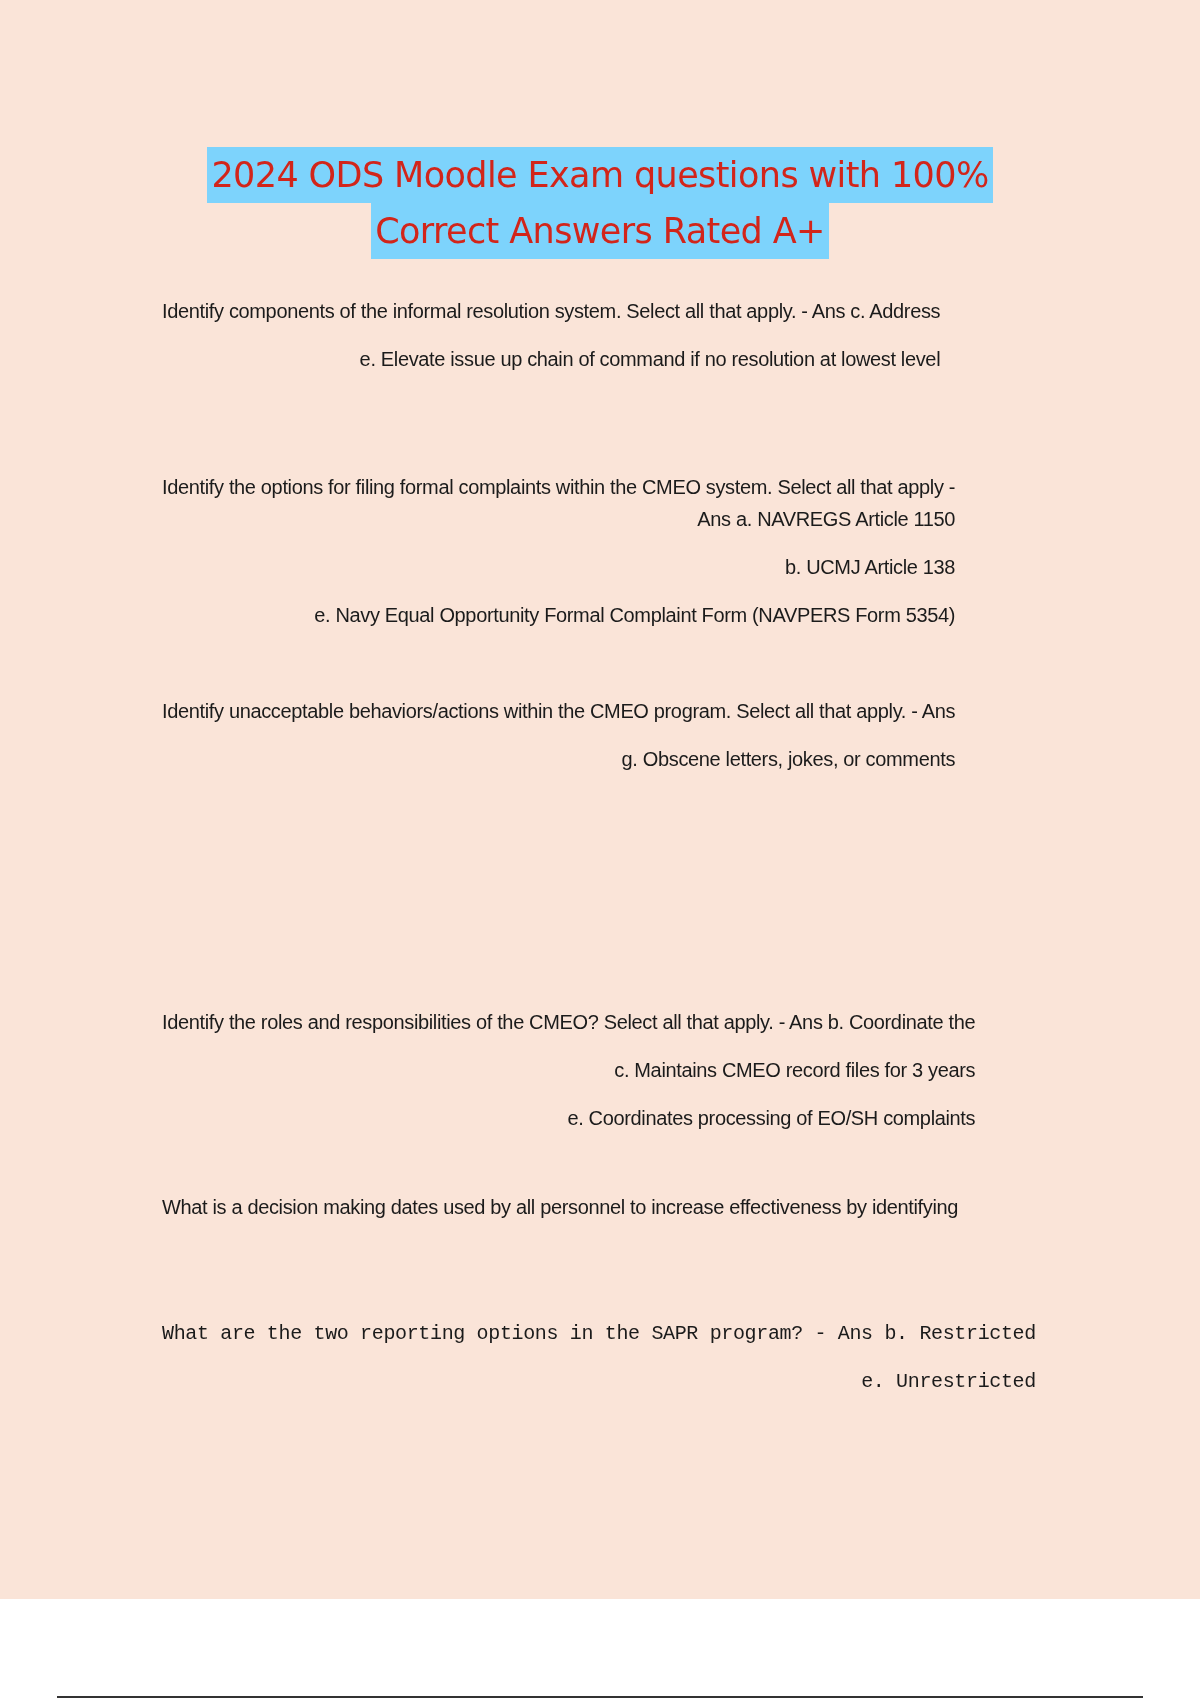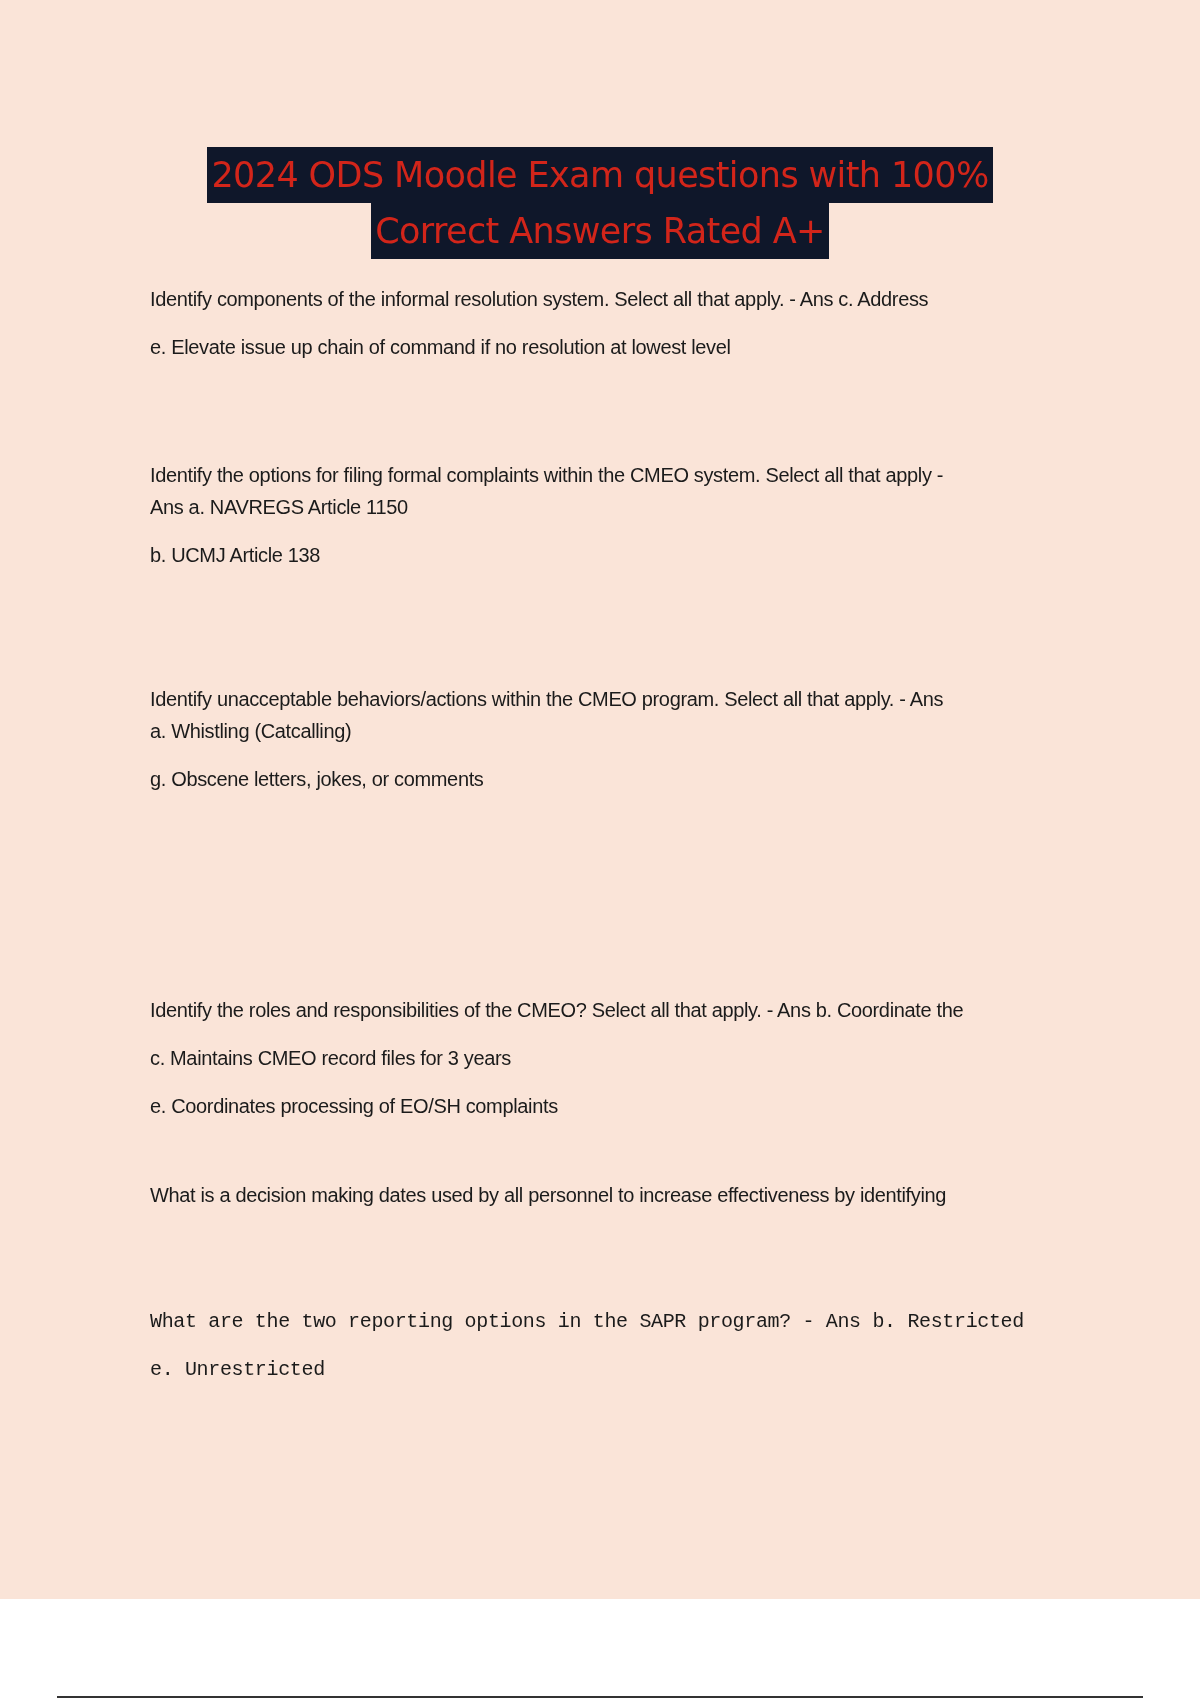--- a/index.html
+++ b/index.html
@@ -29,35 +29,36 @@
       width: 1200px;
       text-align: center;
       font-family: "DejaVu Sans", sans-serif;
       font-size: 35px;
       line-height: 56px;
       color: #d2251a;
       letter-spacing: -0.6px;
     }
     .title .line {
       display: inline-block;
-      background: #0f172a;
+      background: #7dd3fc;
       padding: 0 4px;
     }
     .content {
       position: absolute;
       left: 146px;
       top: 279px;
       width: 950px;
       font-family: "Liberation Sans", "DejaVu Sans", sans-serif;
       font-size: 20px;
       color: #1b1b1b;
       letter-spacing: -0.35px;
     }
     .qa {
-      margin: 4px;
+      margin: 16px;
+      text-align: right;
     }
     .qa p {
       margin: 0;
       line-height: 32px;
     }
     .qa p.answer {
       margin-top: 16px;
     }
     .footer-rule {
       position: absolute;
@@ -82,25 +83,25 @@
 
   <div class="qa" style="position:absolute; top:0;">
     <p>Identify components of the informal resolution system. Select all that apply. - Ans c. Address</p>
     <p class="answer">e. Elevate issue up chain of command if no resolution at lowest level</p>
   </div>
 
   <div class="qa" style="position:absolute; top:176px;">
     <p>Identify the options for filing formal complaints within the CMEO system. Select all that apply -</p>
     <p>Ans a. NAVREGS Article 1150</p>
     <p class="answer">b. UCMJ Article 138</p>
+    <p class="answer">e. Navy Equal Opportunity Formal Complaint Form (NAVPERS Form 5354)</p>
   </div>
 
   <div class="qa" style="position:absolute; top:400px;">
     <p>Identify unacceptable behaviors/actions within the CMEO program. Select all that apply. - Ans</p>
-    <p>a. Whistling (Catcalling)</p>
     <p class="answer">g. Obscene letters, jokes, or comments</p>
   </div>
 
   <div class="qa" style="position:absolute; top:711px;">
     <p>Identify the roles and responsibilities of the CMEO? Select all that apply. - Ans b. Coordinate the</p>
     <p class="answer">c. Maintains CMEO record files for 3 years</p>
     <p class="answer">e. Coordinates processing of EO/SH complaints</p>
   </div>
 
   <div class="qa" style="position:absolute; top:896px;">

